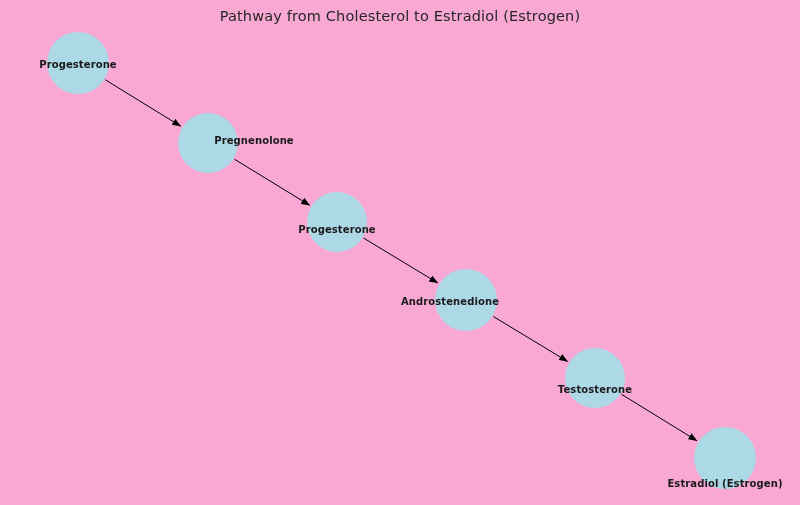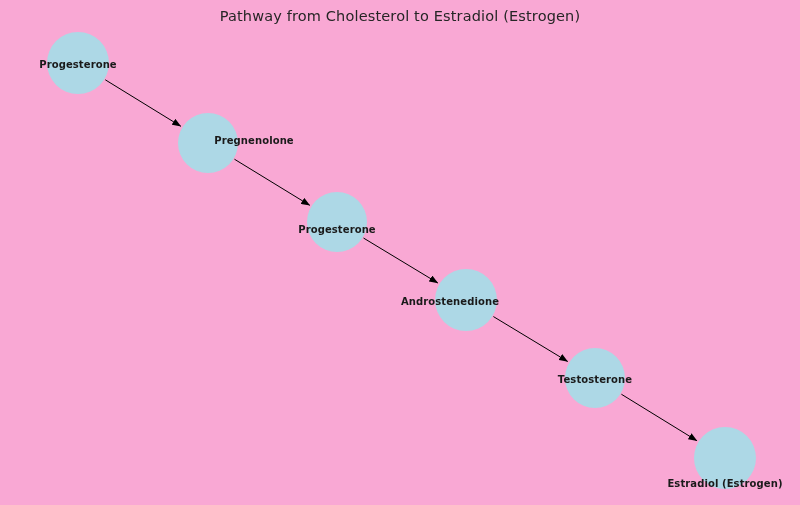--- a/index.html
+++ b/index.html
@@ -76,17 +76,17 @@
         <circle cx="595" cy="378" r="30" fill="#ADD8E6"></circle>
         <circle cx="725" cy="458" r="31" fill="#ADD8E6"></circle>
       </g>
   </svg>
 
   <div id="labels-layer">
       <div class="node-label" style="left: 78px; top: 64px;">Progesterone</div>
       <div class="node-label" style="left: 208px; top: 140px; margin-left: 46px;">Pregnenolone</div>
       <div class="node-label" style="left: 337px; top: 229px;">Progesterone</div>
       <div class="node-label" style="left: 450px; top: 301px;">Androstenedione</div>
-      <div class="node-label" style="left: 595px; top: 379px;">Testosterone</div>
+      <div class="node-label" style="left: 595px; top: 389px;">Testosterone</div>
       <div class="node-label" style="left: 725px; top: 459px; margin-top: 24px;">Estradiol (Estrogen)</div>
     </div>
 
 </div>
 
 </body></html>

